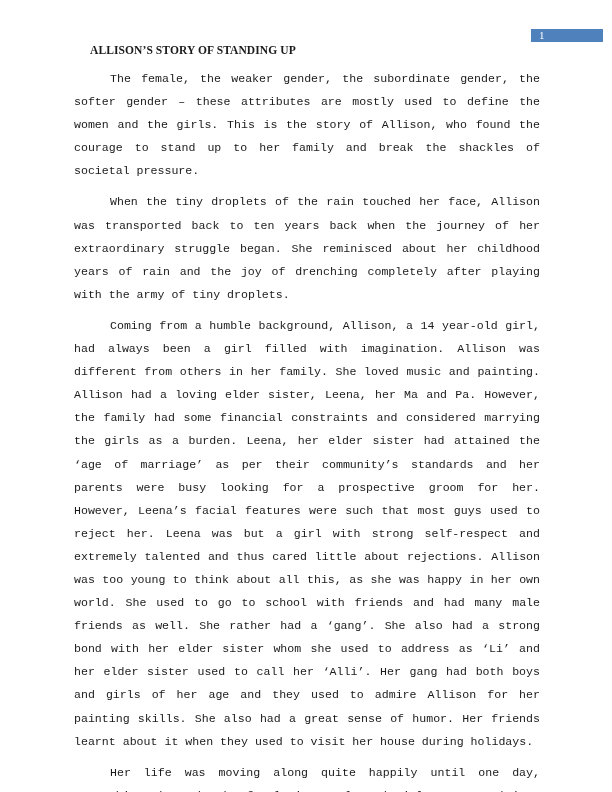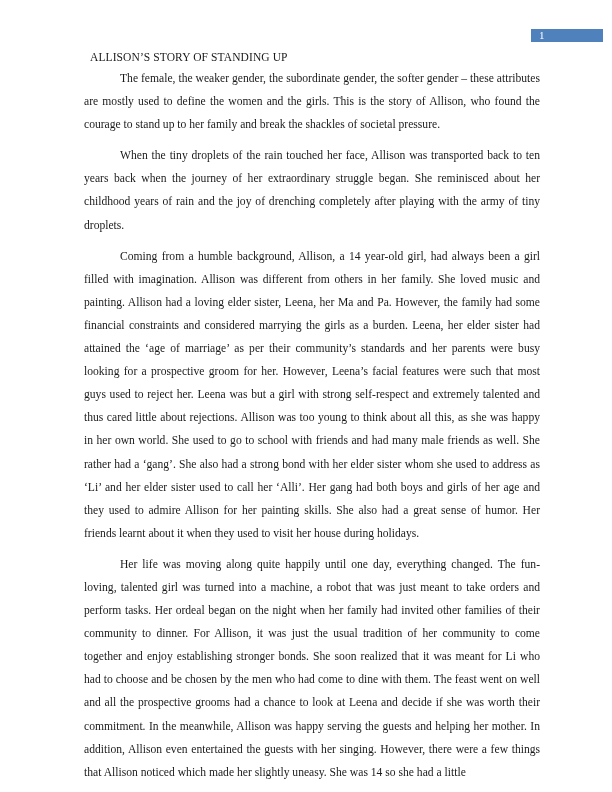--- a/index.html
+++ b/index.html
@@ -24,37 +24,39 @@
       background: #4f81bd;
       color: #ffffff;
       font-size: 11px;
       line-height: 13px;
       box-sizing: border-box;
       padding-left: 8px;
     }
     .running-title {
       position: absolute;
       left: 90px;
-      top: 50px;
+      top: 43px;
       font-size: 11.5px;
       line-height: 14px;
       letter-spacing: 0.1px;
+      font-weight: bold;
     }
     .body-text {
       position: absolute;
       left: 72px;
       top: 67px;
       width: 468px;
       font-size: 11.6px;
       line-height: 23.1px;
     }
     .body-text p {
-      margin: 0 0 8px 12px;
+      margin: 0 0 8px 2px;
       text-align: justify;
       text-indent: 36px;
+      font-family: Liberation Mono, monospace;
     }
   </style>
 </head>
 <body>
 
 <div class="page-number-badge">1</div>
 
 <div class="running-title">ALLISON’S STORY OF STANDING UP</div>
 
 <div class="body-text">

